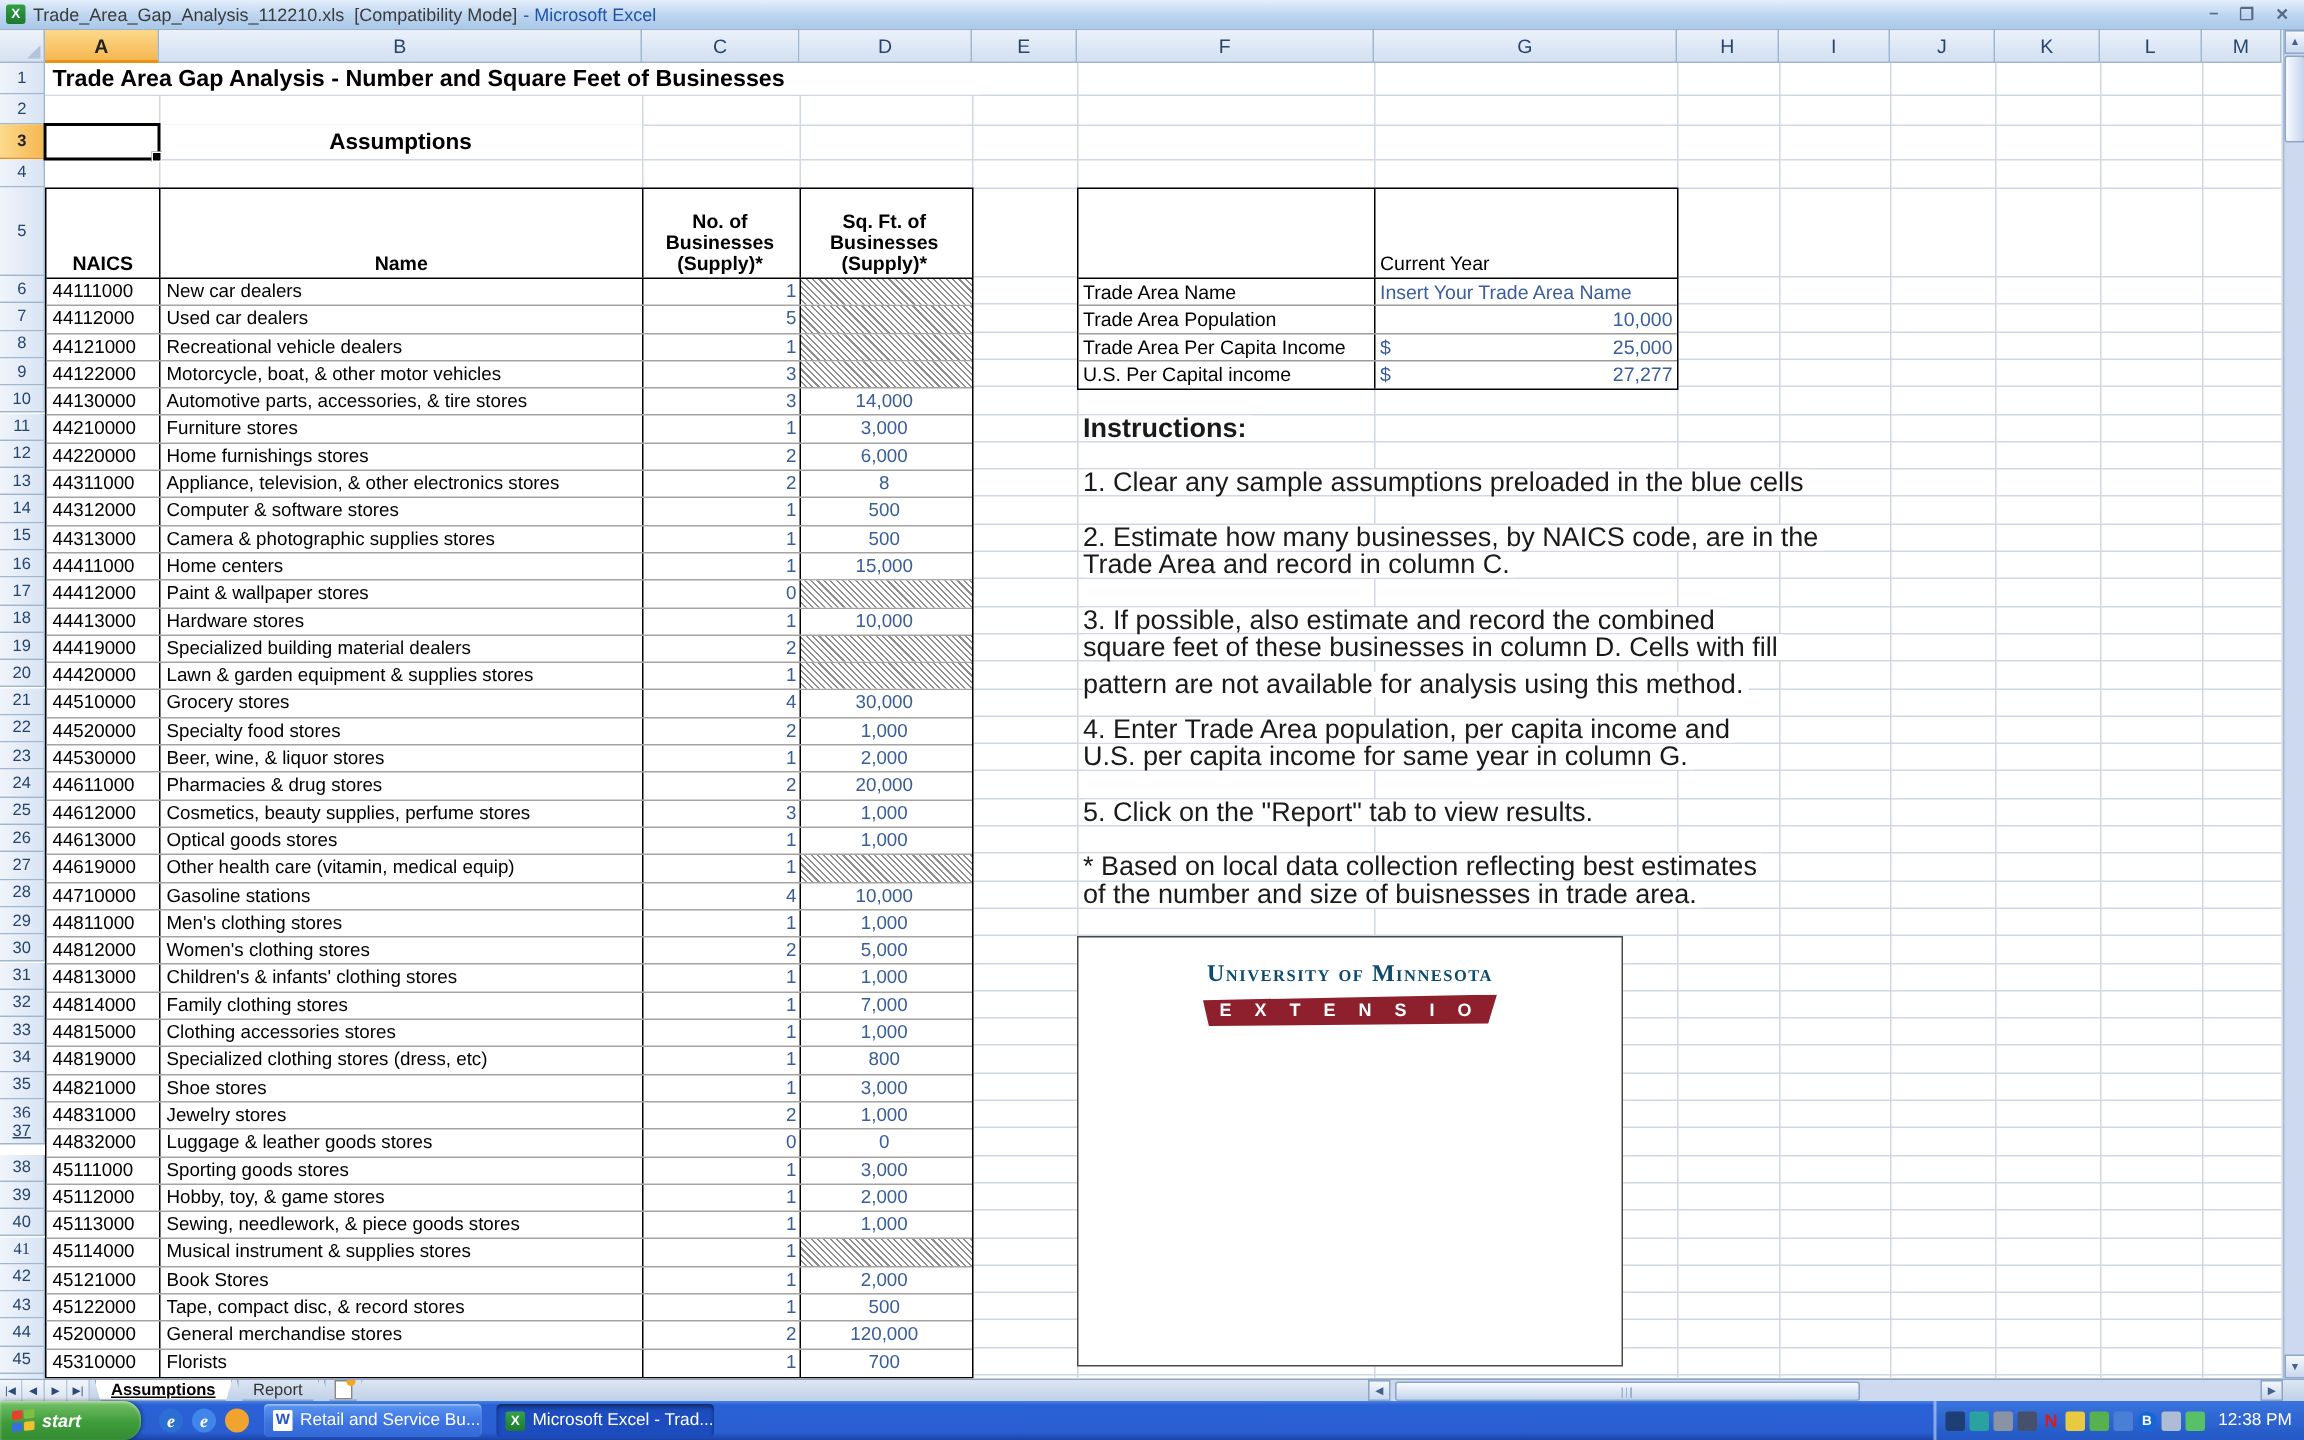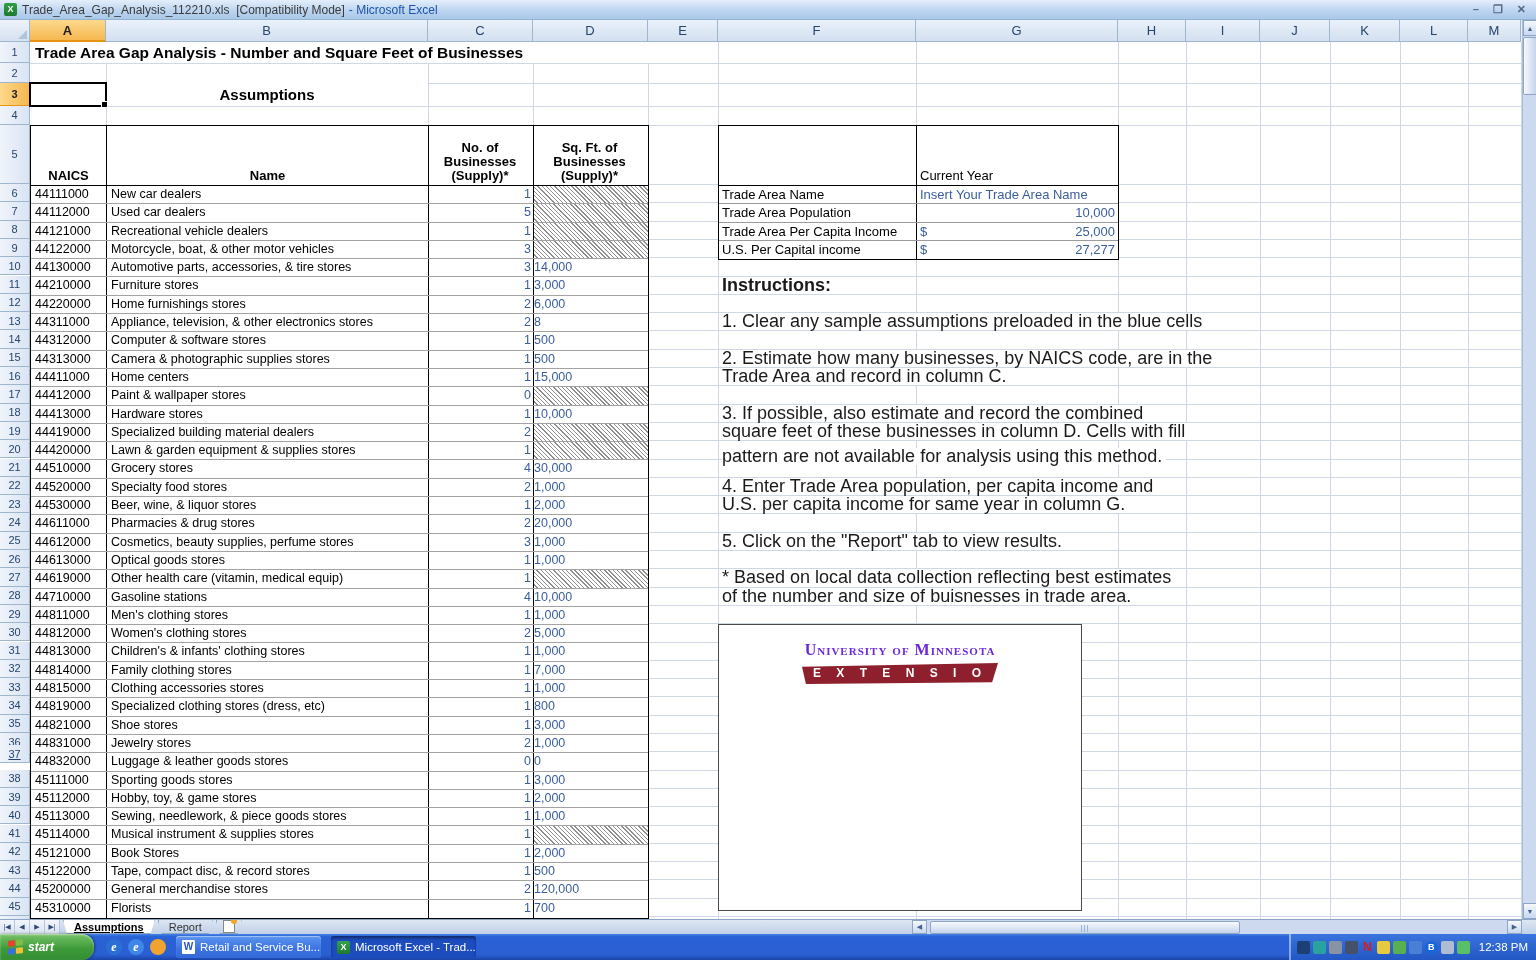--- a/index.html
+++ b/index.html
@@ -38,21 +38,21 @@
   
   .maintable{position:absolute;left:30px;top:83px;width:619px;box-sizing:border-box;border:1px solid #000;background:#fff;z-index:4;}
   .thead{display:flex;height:59px;border-bottom:1px solid #000;}
   .thead div{box-sizing:border-box;display:flex;align-items:flex-end;justify-content:center;text-align:center;
     font-size:13px;font-weight:bold;white-space:pre-line;line-height:14px;padding-bottom:2px;}
   .trow{display:flex;height:18.3px;box-sizing:border-box;border-bottom:1px solid #a3a3a3;}
   .trow:last-child{border-bottom:none;}
   .c-naics{width:76px;box-sizing:border-box;border-right:1px solid #000;font-size:12.5px;padding-left:4px;line-height:17.3px;color:#000;overflow:hidden;}
   .c-name{width:322px;box-sizing:border-box;border-right:1px solid #000;font-size:12.5px;padding-left:4px;line-height:17.3px;white-space:nowrap;overflow:hidden;}
   .c-supply{width:105px;box-sizing:border-box;border-right:1px solid #000;font-size:12.5px;text-align:right;padding-right:2px;line-height:17.3px;color:#3a5e9c;}
-  .c-sqft{width:114px;box-sizing:border-box;font-size:12.5px;text-align:left;padding-right:3px;line-height:17.3px;color:#3a5e9c;}
+  .c-sqft{width:114px;box-sizing:border-box;font-size:12.5px;text-align:center;padding-right:3px;line-height:17.3px;color:#3a5e9c;}
   .hatch{background:repeating-linear-gradient(45deg,#ffffff 0px,#ffffff 2px,#8f8f8f 2px,#8f8f8f 3px);}
   
   .panel{position:absolute;left:718px;top:83px;width:401px;box-sizing:border-box;border:1px solid #000;background:#fff;z-index:4;}
   .p-head{display:flex;height:59px;border-bottom:1px solid #000;}
   .p-head .pl{width:198px;box-sizing:border-box;border-right:1px solid #000;}
   .p-head .pv{flex:1;display:flex;align-items:flex-end;font-size:13px;padding:0 0 2px 3px;color:#000;}
   .prow{display:flex;height:18.3px;box-sizing:border-box;border-bottom:1px solid #9b9b9b;}
   .prow:last-child{border-bottom:none;}
   .prow .pl{width:198px;box-sizing:border-box;border-right:1px solid #000;font-size:13px;line-height:17.3px;padding-left:3px;white-space:nowrap;overflow:hidden;}
   .prow .pv{flex:1;display:flex;font-size:13px;line-height:17.3px;color:#3a5e9c;padding:0 3px;justify-content:flex-end;}
@@ -69,21 +69,21 @@
   .osu-big{font-size:20px;font-weight:bold;line-height:19px;letter-spacing:1px;}
   .osu-univ{font-size:7.5px;letter-spacing:1.5px;margin-top:2px;}
   .osu-ext{font-family:"Liberation Serif",serif;font-size:11.5px;letter-spacing:1px;color:#1a1a1a;margin-top:3px;}
   .uw{margin-top:14px;position:relative;text-align:center;}
   .uw-word{font-size:33px;font-weight:bold;font-style:italic;color:#2e2e2e;letter-spacing:-1px;line-height:30px;}
   .uw-word .uw-e{color:#1f6cb5;}
   .uw-sup{position:absolute;top:-6px;left:66px;font-size:11px;font-weight:bold;font-style:italic;color:#2e2e2e;}
   .uw-bar{height:3px;background:#1f6cb5;width:212px;margin:1px auto 2px;}
   .uw-cap{font-size:9.5px;font-weight:bold;color:#23408f;}
   .umn{margin-top:16px;text-align:center;}
-  .umn-name{font-family:"Liberation Serif",serif;font-variant:small-caps;font-weight:bold;font-size:16px;color:#6d28d9;letter-spacing:1px;}
+  .umn-name{font-family:"Liberation Serif",serif;font-variant:small-caps;font-weight:bold;font-size:16px;color:#0c4a6e;letter-spacing:1px;}
   .umn-banner{margin:4px auto 0;width:196px;height:21px;background:#8e1f2c;color:#fff;font-size:12px;font-weight:bold;letter-spacing:6px;
     line-height:21px;text-align:center;clip-path:polygon(0 18%,100% 0,97% 92%,2% 100%);}
   .credit{margin-top:16px;text-align:center;font-size:12.5px;font-weight:bold;color:#1a1a1a;line-height:18px;}
   
   .tabrow{position:absolute;left:0;top:919px;width:1536px;height:15px;background:linear-gradient(#dde6f3,#c0d0e7);
     display:flex;align-items:stretch;font-size:11px;border-top:1px solid #8da6c6;box-sizing:border-box;}
   .navbtn{width:14px;display:flex;align-items:center;justify-content:center;color:#2c4a77;font-size:7px;background:linear-gradient(#f2f6fb,#d8e2f0);
     border-right:1px solid #b6c6dd;}
   .tab{display:flex;align-items:center;padding:0 10px;border:1px solid #8da6c6;border-top:none;margin-left:3px;
     clip-path:polygon(4px 100%,0 0,100% 0,calc(100% - 4px) 100%);}
@@ -260,21 +260,21 @@
         <div class="rowhdr" style="top: 599.5px; height: 18.3px;">31</div>
         <div class="rowhdr" style="top: 617.8px; height: 18.3px;">32</div>
         <div class="rowhdr" style="top: 636.1px; height: 18.3px;">33</div>
         <div class="rowhdr" style="top: 654.4px; height: 18.3px;">34</div>
         <div class="rowhdr" style="top: 672.7px; height: 18.3px;">35</div>
         <div class="rowhdr" style="top: 691px; height: 18.3px;">36</div>
         <div class="rowhdr" style="top: 703px; height: 18.3px; text-decoration: underline;">37</div>
         <div class="rowhdr" style="top: 727.6px; height: 18.3px;">38</div>
         <div class="rowhdr" style="top: 745.9px; height: 18.3px;">39</div>
         <div class="rowhdr" style="top: 764.2px; height: 18.3px;">40</div>
-        <div class="rowhdr" style="top: 782.5px; height: 18.3px;">41</div>
+        <div class="rowhdr" style="top: 782.5px; height: 18.3px; font-family: Liberation Serif, serif;">41</div>
         <div class="rowhdr" style="top: 800.8px; height: 18.3px;">42</div>
         <div class="rowhdr" style="top: 819.1px; height: 18.3px;">43</div>
         <div class="rowhdr" style="top: 837.4px; height: 18.3px;">44</div>
         <div class="rowhdr" style="top: 855.7px; height: 18.3px;">45</div>
         <div class="rowhdr" style="top: 874px; height: 18.3px;"></div>
       </div>
 
     <div class="whitecell sheet-title" style="left:30px;top:0;width:618px;height:21px;">Trade Area Gap Analysis - Number and Square Feet of Businesses</div>
 
     <div class="whitecell assump" style="left:106px;top:41px;width:322px;height:23px;">Assumptions</div>

